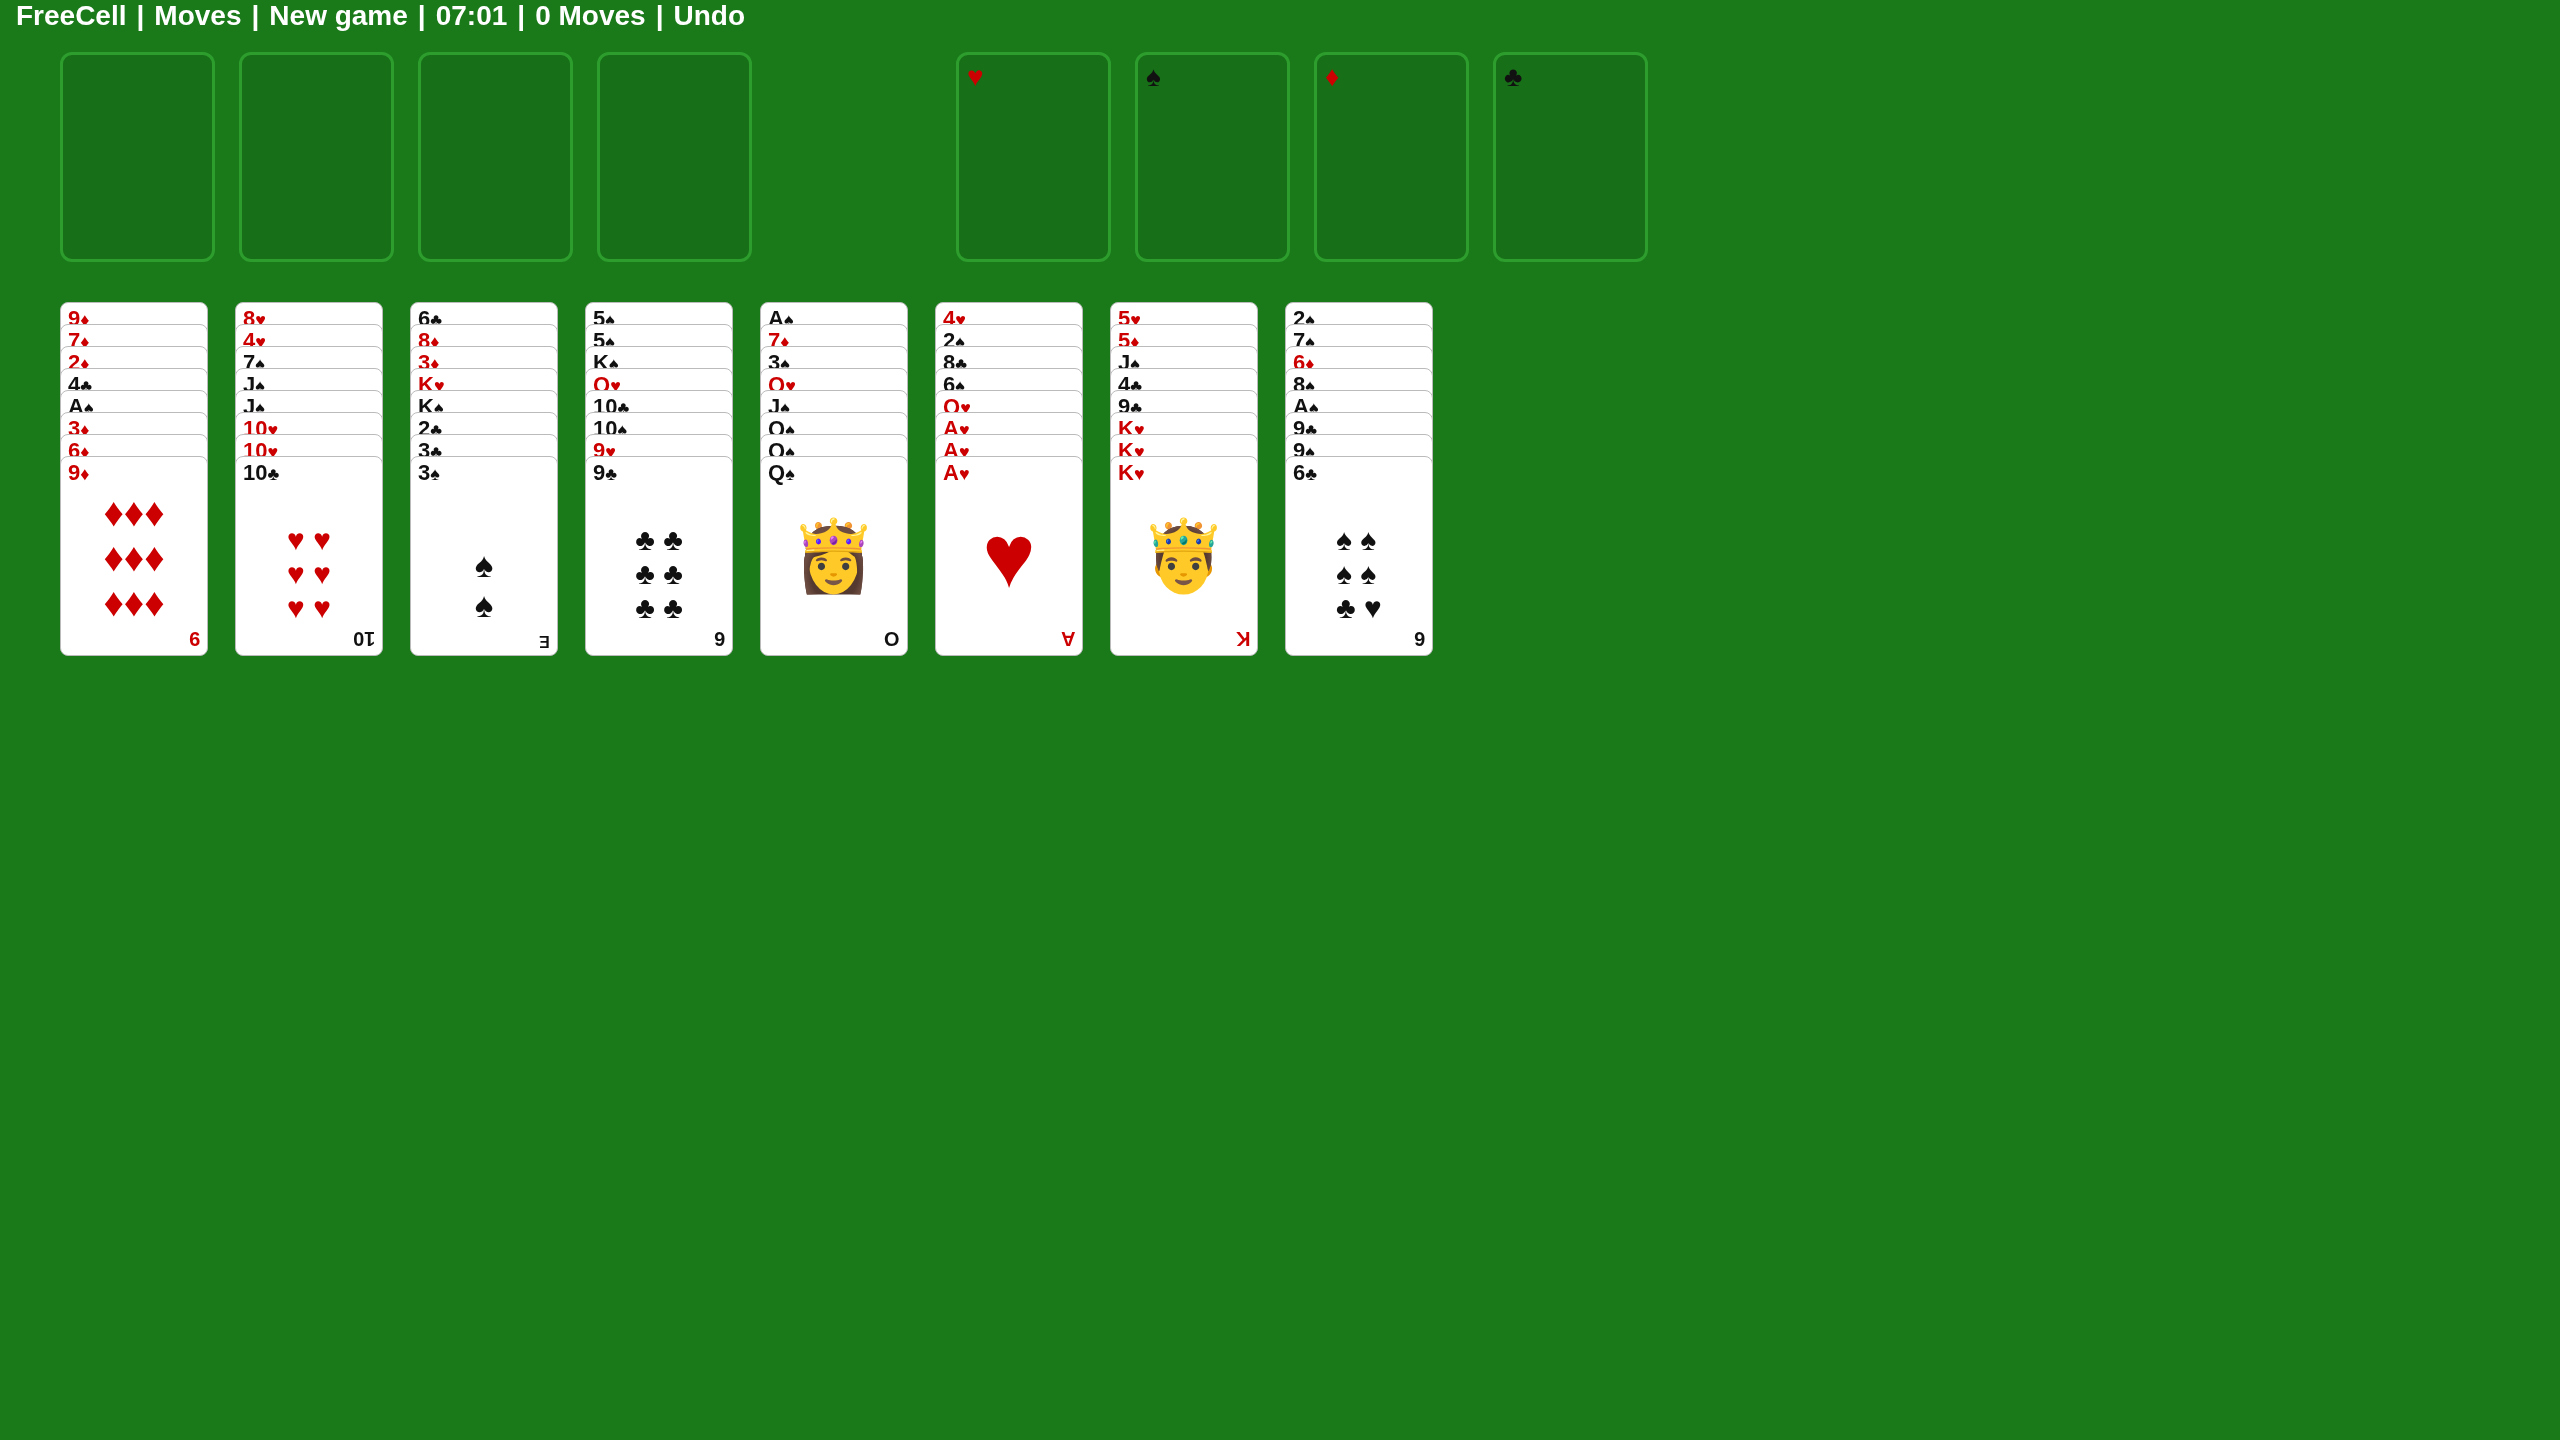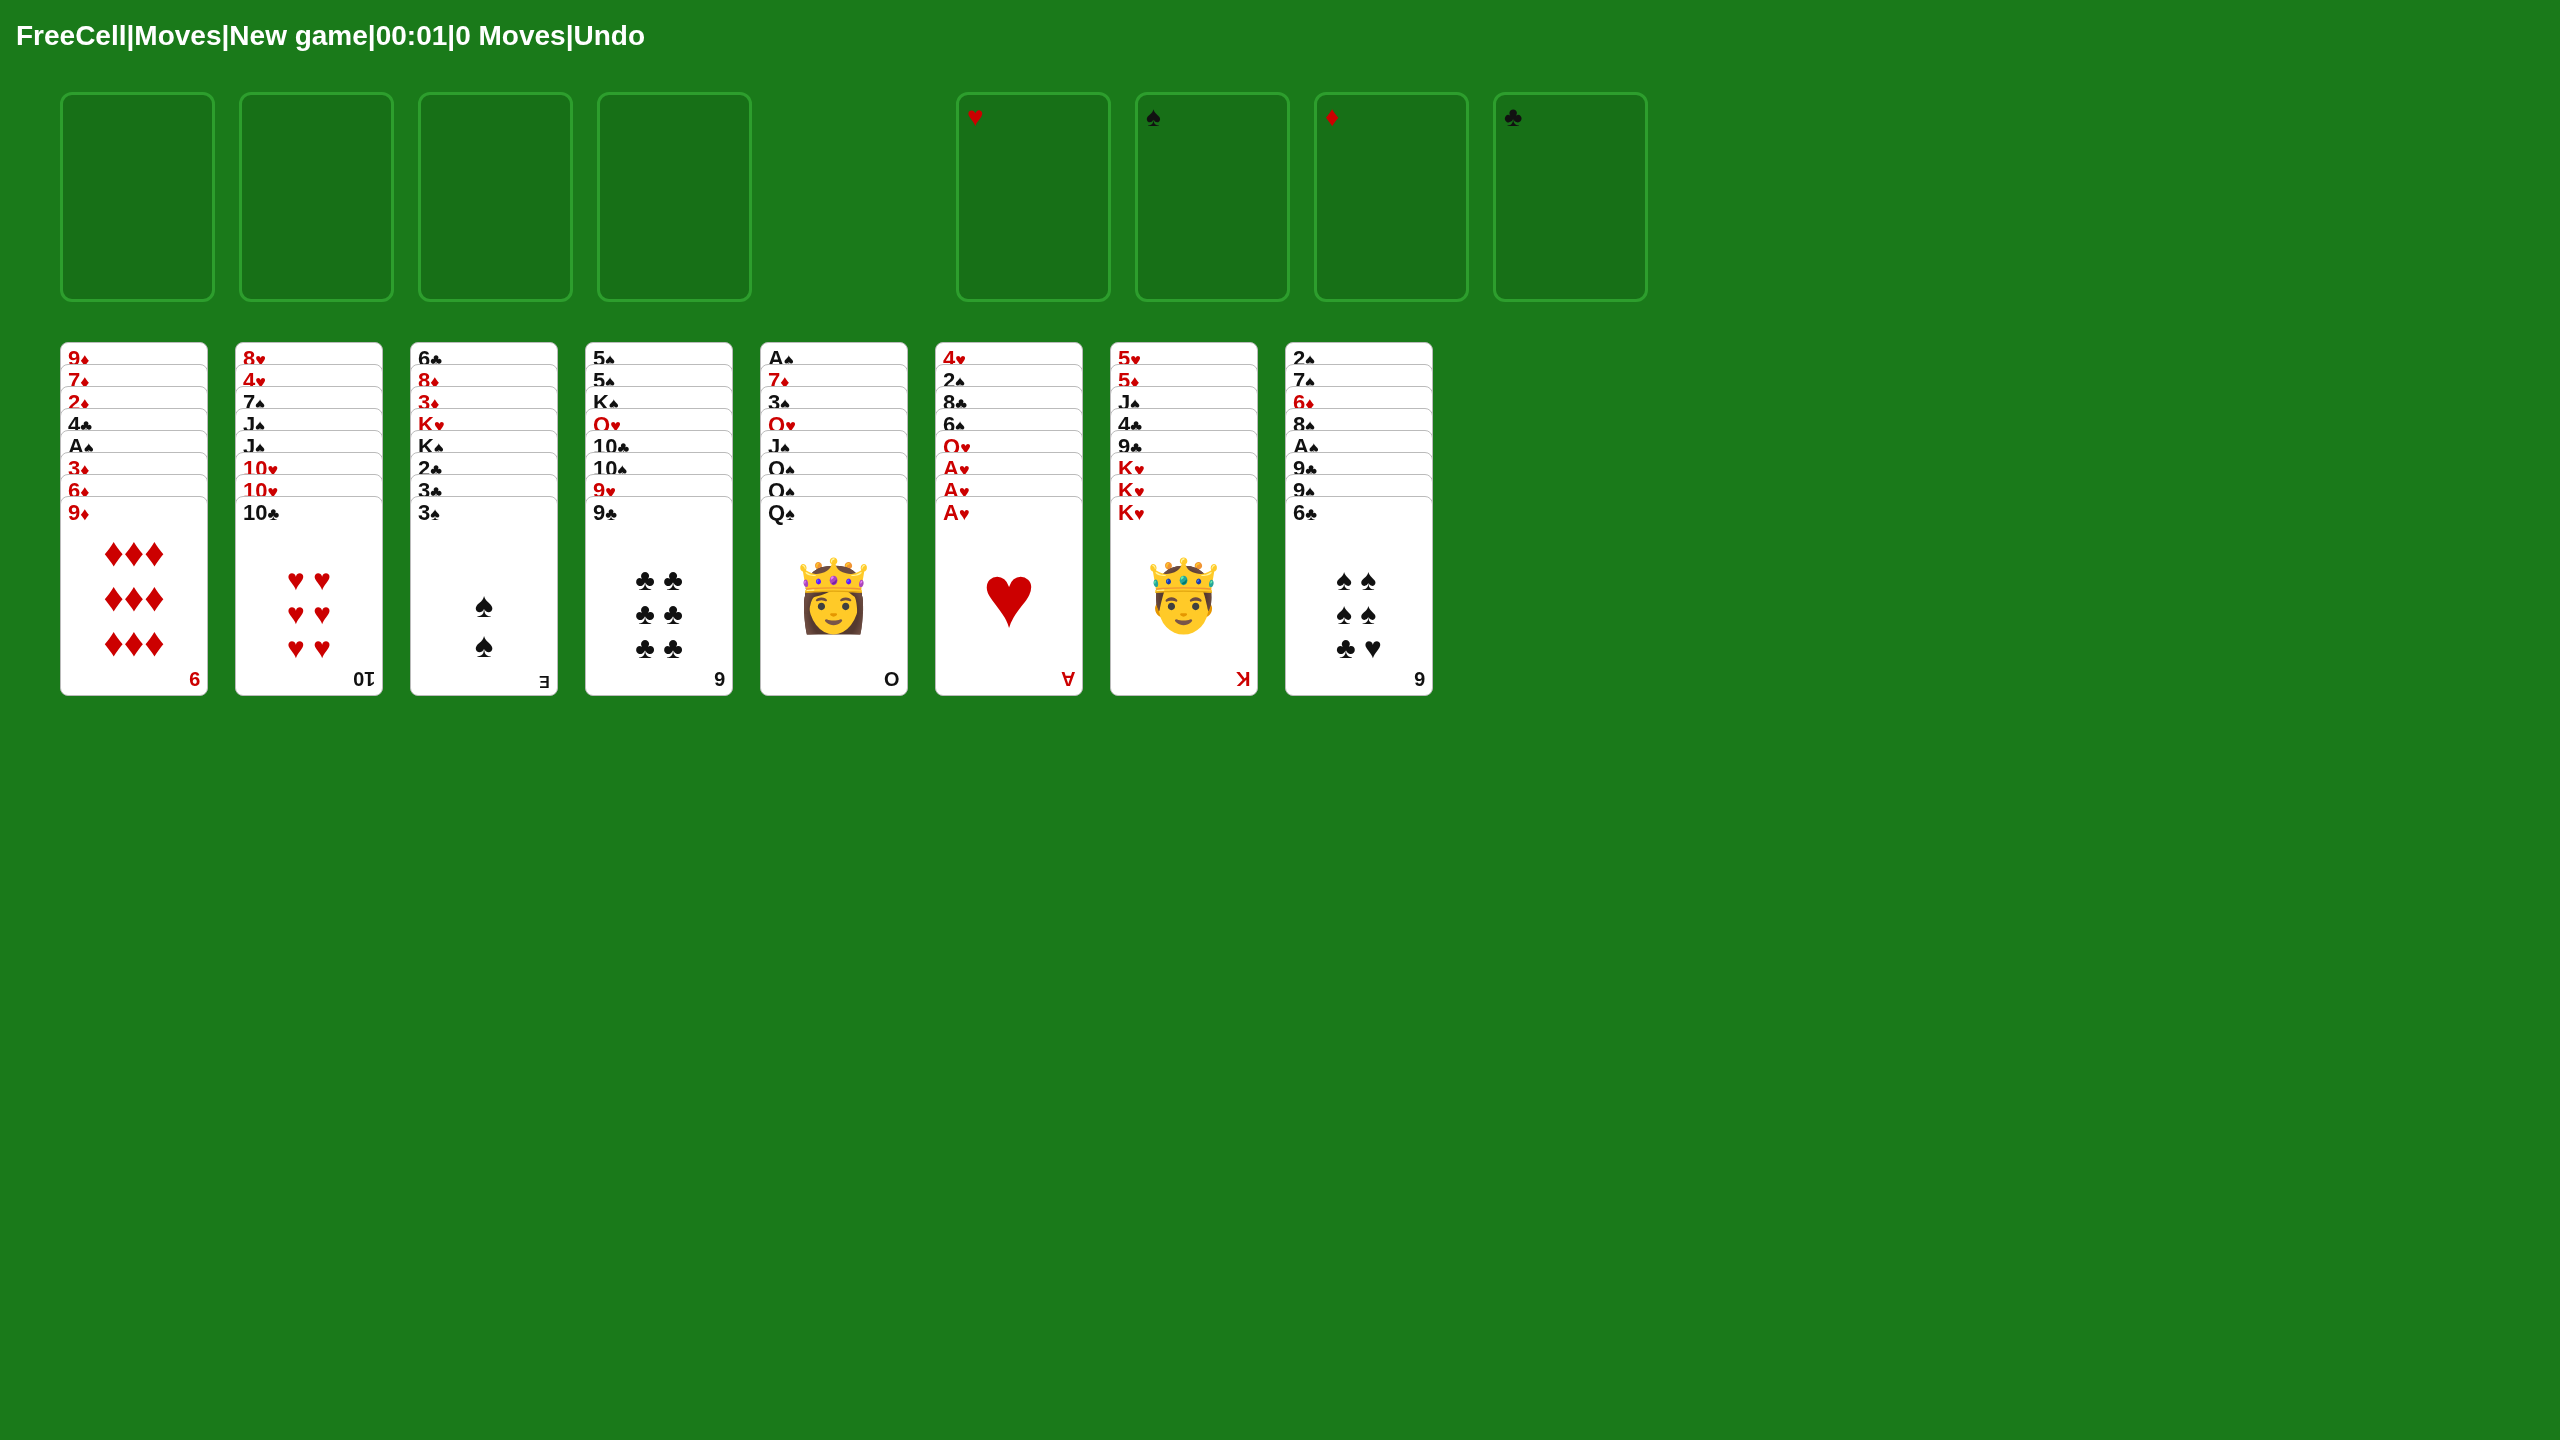--- a/index.html
+++ b/index.html
@@ -5,26 +5,26 @@
     * { margin: 0; padding: 0; box-sizing: border-box; }
     body {
       background-color: #1a7a1a;
       font-family: Arial, sans-serif;
       width: 2560px;
       height: 1440px;
       overflow: hidden;
       color: white;
     }
     #header {
-      padding: 20px 16px;
+      padding: 0 16px;
       font-size: 28px;
       font-weight: bold;
       display: flex;
       align-items: flex-end;
-      gap: 0;
+      gap: 10px;
       color: white;
     }
     #header span {
       cursor: default;
     }
     #header .clickable {
       cursor: pointer;
     }
     #header .sep {
       color: white;
@@ -130,21 +130,21 @@
 </head>
 <body>
 
 <div id="header">
   <span>FreeCell</span>
   <span class="sep">|</span>
   <span class="clickable">Moves</span>
   <span class="sep">|</span>
   <span class="clickable">New game</span>
   <span class="sep">|</span>
-  <span>00:01</span>
+  <span>07:01</span>
   <span class="sep">|</span>
   <span>0 Moves</span>
   <span class="sep">|</span>
   <span class="clickable">Undo</span>
 </div>
 
 <div id="game-area">
   <div id="top-row">
     <div id="free-cells">
       <div class="empty-cell"></div>

